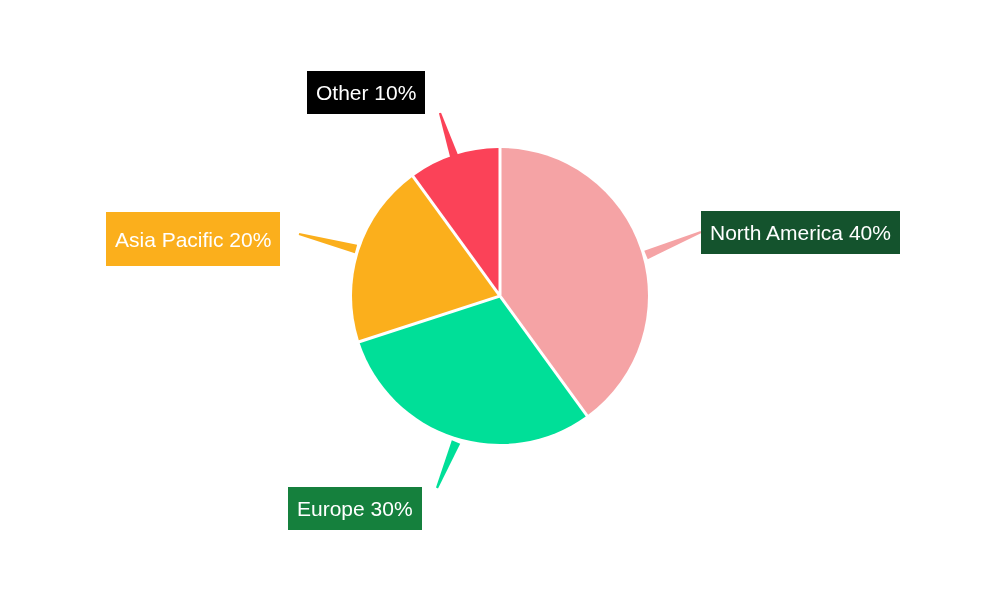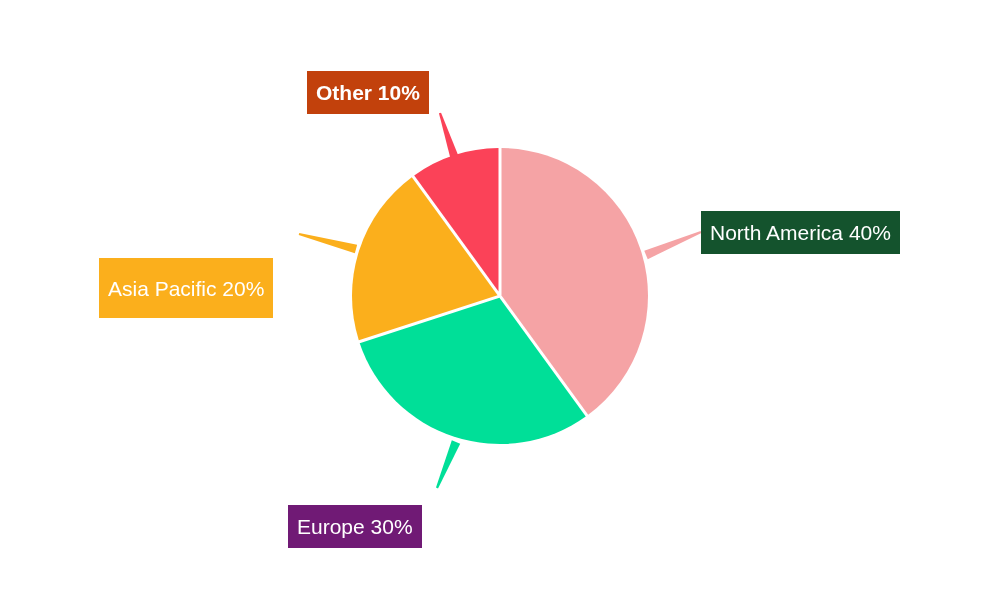--- a/index.html
+++ b/index.html
@@ -38,24 +38,23 @@
     left: 701px;
     top: 211px;
     height: 43px;
   }
   #label-europe {
     left: 288px;
     top: 487px;
     height: 43px;
   }
   #label-asia-pacific {
-    left: 99px;
+    left: 106px;
     top: 212px;
-    height: 60px;
-    margin-top: 46px;
+    height: 54px;
   }
   #label-other {
     left: 307px;
     top: 71px;
     height: 43px;
   }
 </style>
 </head>
 <body>
 
@@ -71,19 +70,19 @@
     <g>
       <path d="M 501.50 295.51 L 501.50 148.01 A 148 148 0 0 1 588.20 414.85 Z" fill="#f5a3a5"></path>
       <path d="M 499.43 297.76 L 585.77 416.61 A 148 148 0 0 1 359.71 343.16 Z" fill="#00df98"></path>
       <path d="M 497.57 295.21 L 358.79 340.31 A 148 148 0 0 1 411.80 177.15 Z" fill="#fbaf1c"></path>
       <path d="M 498.50 291.38 L 414.23 175.39 A 148 148 0 0 1 498.50 148.01 Z" fill="#fb4258"></path>
     </g>
   </svg>
 
   <div class="pie-label" id="label-north-america" style="background: #14532d; color: rgb(255, 255, 255);">North America 40%</div>
 
-  <div class="pie-label" id="label-europe" style="background: #701a75; color: rgb(255, 255, 255); margin-top: 18px;">Europe 30%</div>
+  <div class="pie-label" id="label-europe" style="background: #15803d; color: rgb(255, 255, 255);">Europe 30%</div>
 
   <div class="pie-label" id="label-asia-pacific" style="background: rgb(251, 175, 28); color: rgb(255, 255, 255);">Asia Pacific 20%</div>
 
-  <div class="pie-label" id="label-other" style="background: #c2410c; color: rgb(255, 255, 255); font-weight: bold;">Other 10%</div>
+  <div class="pie-label" id="label-other" style="background: #000000; color: rgb(255, 255, 255);">Other 10%</div>
 
 </div>
 
 </body></html>

